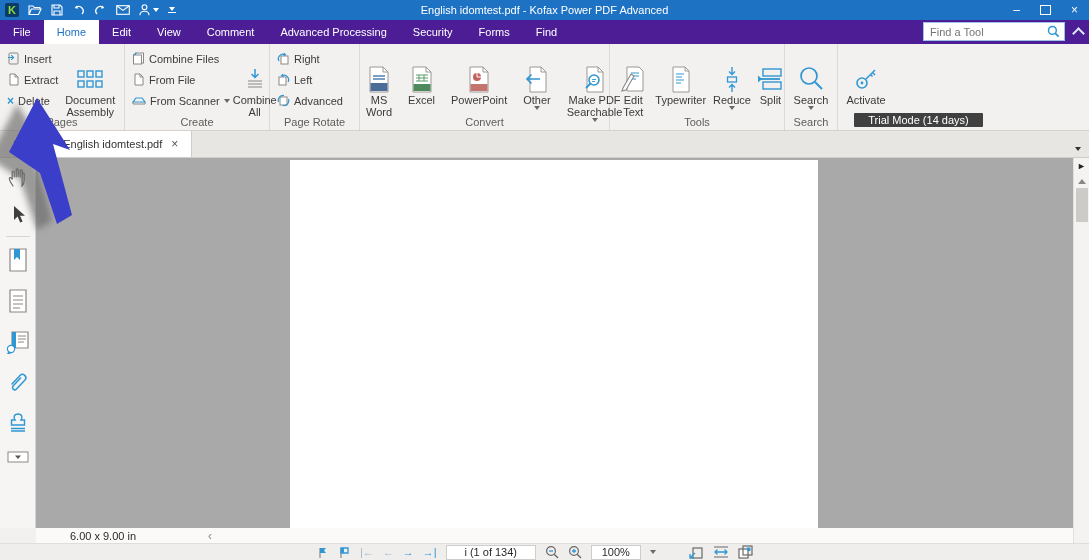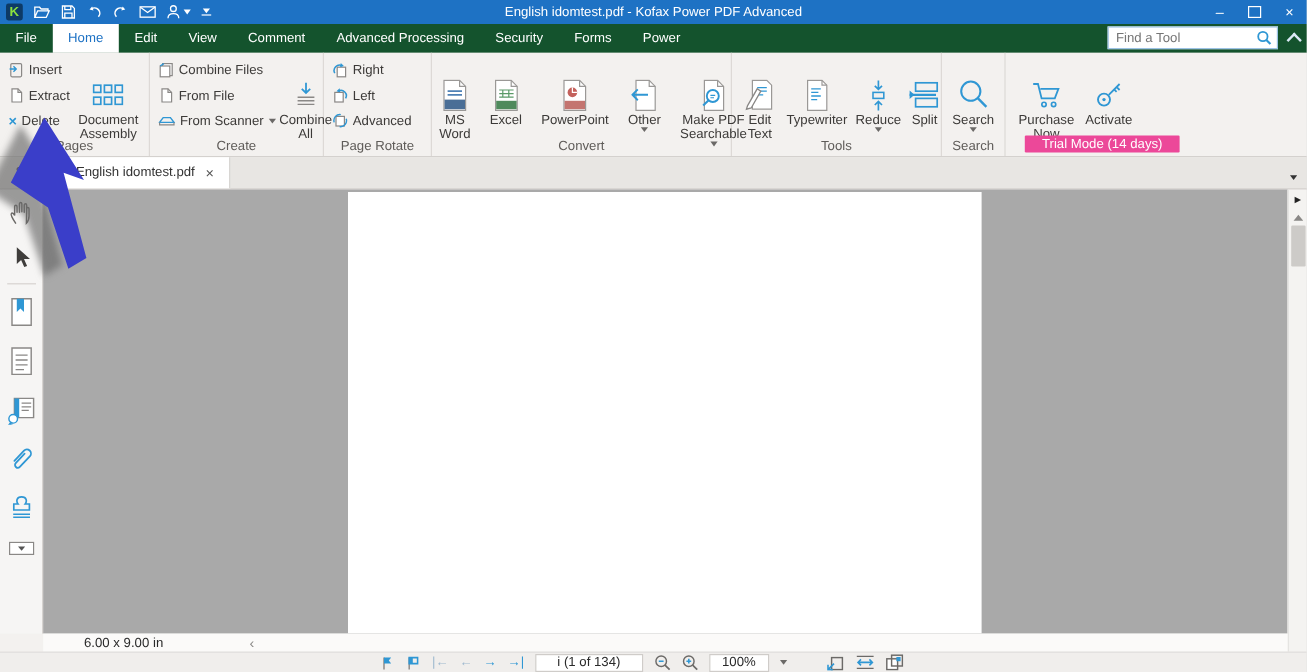--- a/index.html
+++ b/index.html
@@ -9,34 +9,34 @@
   
   .titlebar{position:absolute;left:0;top:0;right:0;height:20px;background:#1e72c4;display:flex;align-items:center}
   .qat{display:flex;align-items:center;gap:9px;padding-left:5px;z-index:2}
   .applogo{width:14px;height:14px;border-radius:2px;background:#0d3a66;color:#8adf3e;font-weight:bold;
            font-size:11px;line-height:14px;text-align:center}
   .title-text{position:absolute;left:0;right:0;text-align:center;color:#fff;font-size:11px}
   .win-controls{margin-left:auto;display:flex;z-index:2}
   .win-btn{width:29px;height:20px;display:flex;align-items:center;justify-content:center;color:#fff;font-size:12px}
   .max-box{width:9px;height:8px;border:1px solid #fff}
   
-  .menubar{position:absolute;left:0;top:20px;right:0;height:24px;background:#14532d;display:flex;align-items:stretch}
+  .menubar{position:absolute;left:0;top:20px;right:0;height:24px;background:#4c1d95;display:flex;align-items:stretch}
   .menu-item{padding:0 13px;display:flex;align-items:center;color:#fff;cursor:default}
   .menu-item.active{background:#fff;color:#1e72c4}
   .find-tool{position:absolute;right:24px;top:2px;width:142px;height:19px;background:#fff;border:1px solid #9cc3e5;
              display:flex;align-items:center;padding:0 4px;box-sizing:border-box}
   .find-tool input{border:none;outline:none;flex:1;font-family:"Liberation Sans",sans-serif;font-size:11px;color:#777;min-width:0}
   .chev-up{width:7px;height:7px;border-left:2px solid #dbe9f6;border-top:2px solid #dbe9f6;transform:rotate(45deg);margin-top:3px}
   .ribbon-collapse{position:absolute;right:6px;top:6px}
   
   .ribbon{position:absolute;left:0;top:44px;right:0;height:86px;background:#f3f1ef;border-bottom:1px solid #d4d1ce;display:flex}
   .rgroup{position:relative;border-right:1px solid #ddd9d6;box-sizing:border-box;flex:0 0 auto}
   .gbody{display:flex;height:68px;align-items:flex-start}
   .glabel{position:absolute;bottom:2px;left:0;right:0;text-align:center;color:#5f5c59;font-size:11px}
-  .glabel.trial{background:#ec4899;color:#fff;left:16px;right:3px;bottom:3px;line-height:14px;border-radius:1px}
+  .glabel.trial{background:#404040;color:#fff;left:16px;right:3px;bottom:3px;line-height:14px;border-radius:1px}
   .scol{display:flex;flex-direction:column;padding:7px 3px 0 7px;gap:6px}
   .sbtn{display:flex;align-items:center;gap:4px;height:15px;white-space:nowrap;cursor:default}
   .sbtn .lbl{color:#3c3a38}
   .bigbtn{display:flex;flex-direction:column;align-items:center;padding-top:20px;text-align:center;
           line-height:12px;color:#3c3a38;cursor:default}
   .bigbtn .bicon{height:30px;display:flex;align-items:center;justify-content:center}
   .tri-down{width:0;height:0;border-left:3px solid transparent;border-right:3px solid transparent;
             border-top:4px solid #6b6967;display:inline-block}
   .blue-x{color:#2f97d4;font-weight:bold;font-size:12px;line-height:12px}
   
@@ -136,21 +136,21 @@
 
 <div class="menubar">
   <div class="menu-item">File</div>
   <div class="menu-item active">Home</div>
   <div class="menu-item">Edit</div>
   <div class="menu-item">View</div>
   <div class="menu-item">Comment</div>
   <div class="menu-item">Advanced Processing</div>
   <div class="menu-item">Security</div>
   <div class="menu-item">Forms</div>
-  <div class="menu-item">Power</div>
+  <div class="menu-item">Find</div>
   <div class="find-tool">
     <input placeholder="Find a Tool" style="">
     <svg width="13" height="13" viewBox="0 0 13 13">
         <circle cx="5.4" cy="5.4" r="3.9" fill="none" stroke="#2f97d4" stroke-width="1.5"></circle>
         <path d="M8.3 8.3l3.4 3.4" stroke="#2f97d4" stroke-width="1.8"></path>
       </svg>
   </div>
   <div class="ribbon-collapse">
       <div class="chev-up"></div>
     </div>
@@ -395,30 +395,20 @@
         </span>
         <span>Search</span>
         <span class="tri-down"></span>
       </div>
     </div>
     <div class="glabel">Search</div>
   </div>
 
   <div class="rgroup" style="width:148px;border-right:none">
     <div class="gbody" style="padding-left:6px;gap:2px">
-      <div class="bigbtn" style="width:56px">
-        <span class="bicon">
-          <svg width="26" height="24" viewBox="0 0 26 24">
-              <path d="M2 3h4l3 12h11l3-8H8" fill="none" stroke="#2f97d4" stroke-width="1.5"></path>
-              <circle cx="11" cy="20" r="1.8" fill="none" stroke="#2f97d4" stroke-width="1.4"></circle>
-              <circle cx="19" cy="20" r="1.8" fill="none" stroke="#2f97d4" stroke-width="1.4"></circle>
-            </svg>
-        </span>
-        <span>Purchase Now</span>
-      </div>
       <div class="bigbtn" style="width:44px">
         <span class="bicon">
           <svg width="24" height="24" viewBox="0 0 24 24">
               <circle cx="8" cy="16" r="5" fill="none" stroke="#2f97d4" stroke-width="1.6"></circle>
               <circle cx="8" cy="16" r="1.4" fill="#2f97d4"></circle>
               <path d="M12 12 21 3M18 5l3 3M16 7l2.5 2.5" fill="none" stroke="#2f97d4" stroke-width="1.5"></path>
             </svg>
         </span>
         <span>Activate</span>
       </div>

